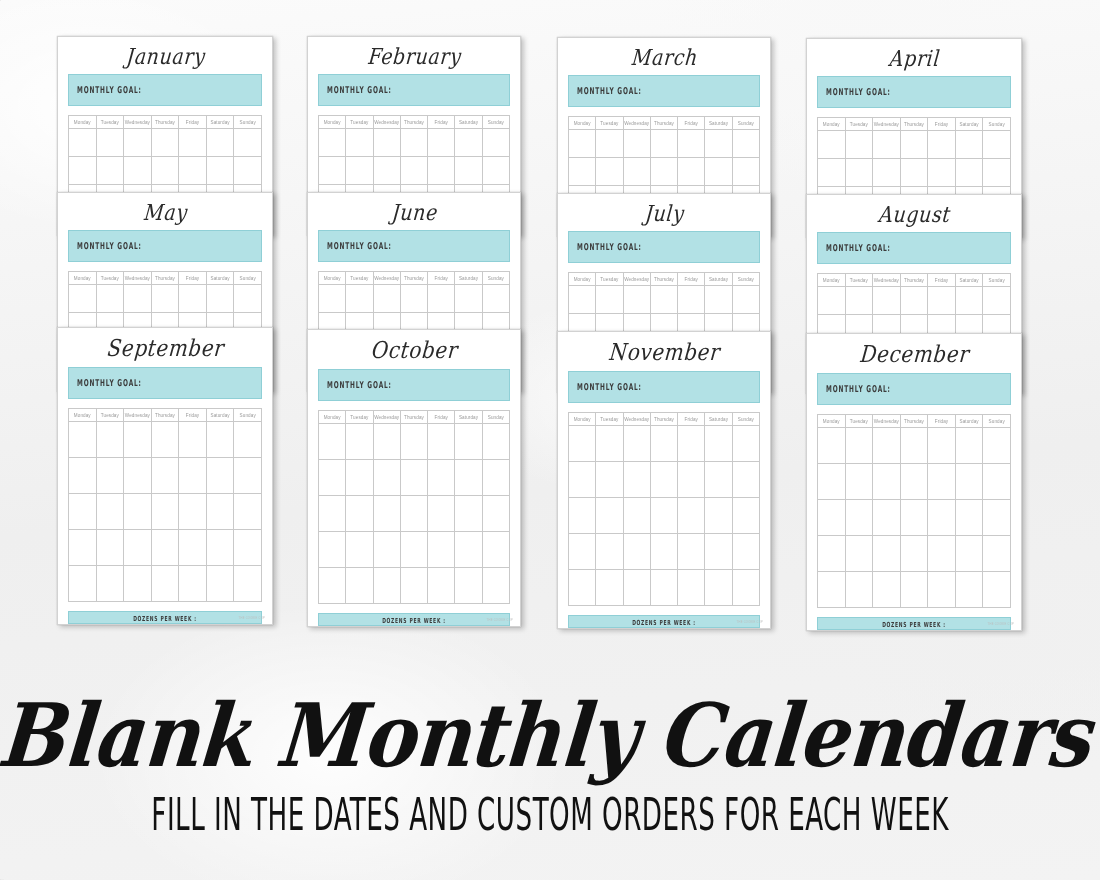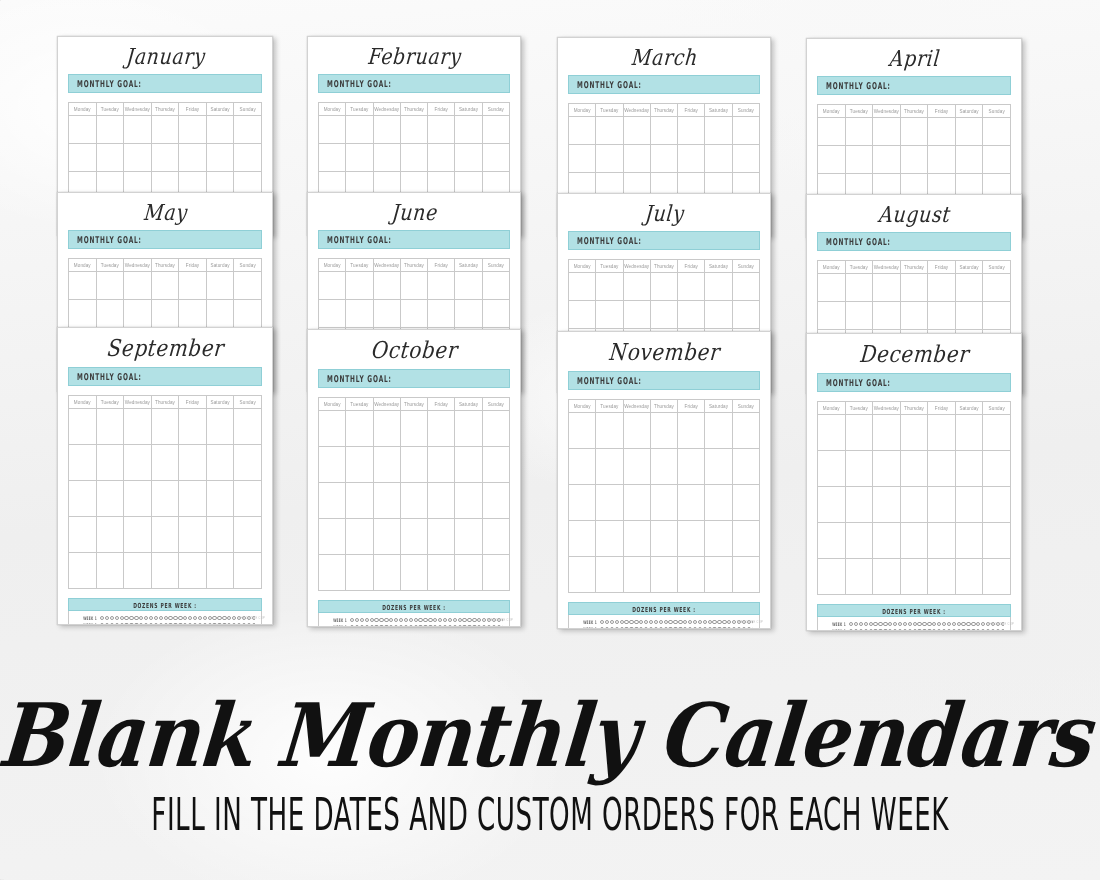--- a/index.html
+++ b/index.html
@@ -97,21 +97,21 @@
     transform: skewX(-6deg) scaleY(1.16);
     transform-origin: center bottom;
     white-space: nowrap;
   }
   .cal-page.row2 .month-title { font-size: 20px; margin-bottom: 8px; }
 
   
   .goal-bar {
     background: #b2e1e5;
     border: 1px solid #8fcfd6;
-    height: 19px;
+    height: 32px;
     display: flex;
     align-items: center;
     padding-left: 8px;
     margin-bottom: 9px;
   }
   .goal-label {
     font-family: "DejaVu Sans Condensed", "Liberation Sans Narrow", "Liberation Sans", sans-serif;
     font-size: 6.5px;
     font-weight: 700;
     letter-spacing: .85px;

